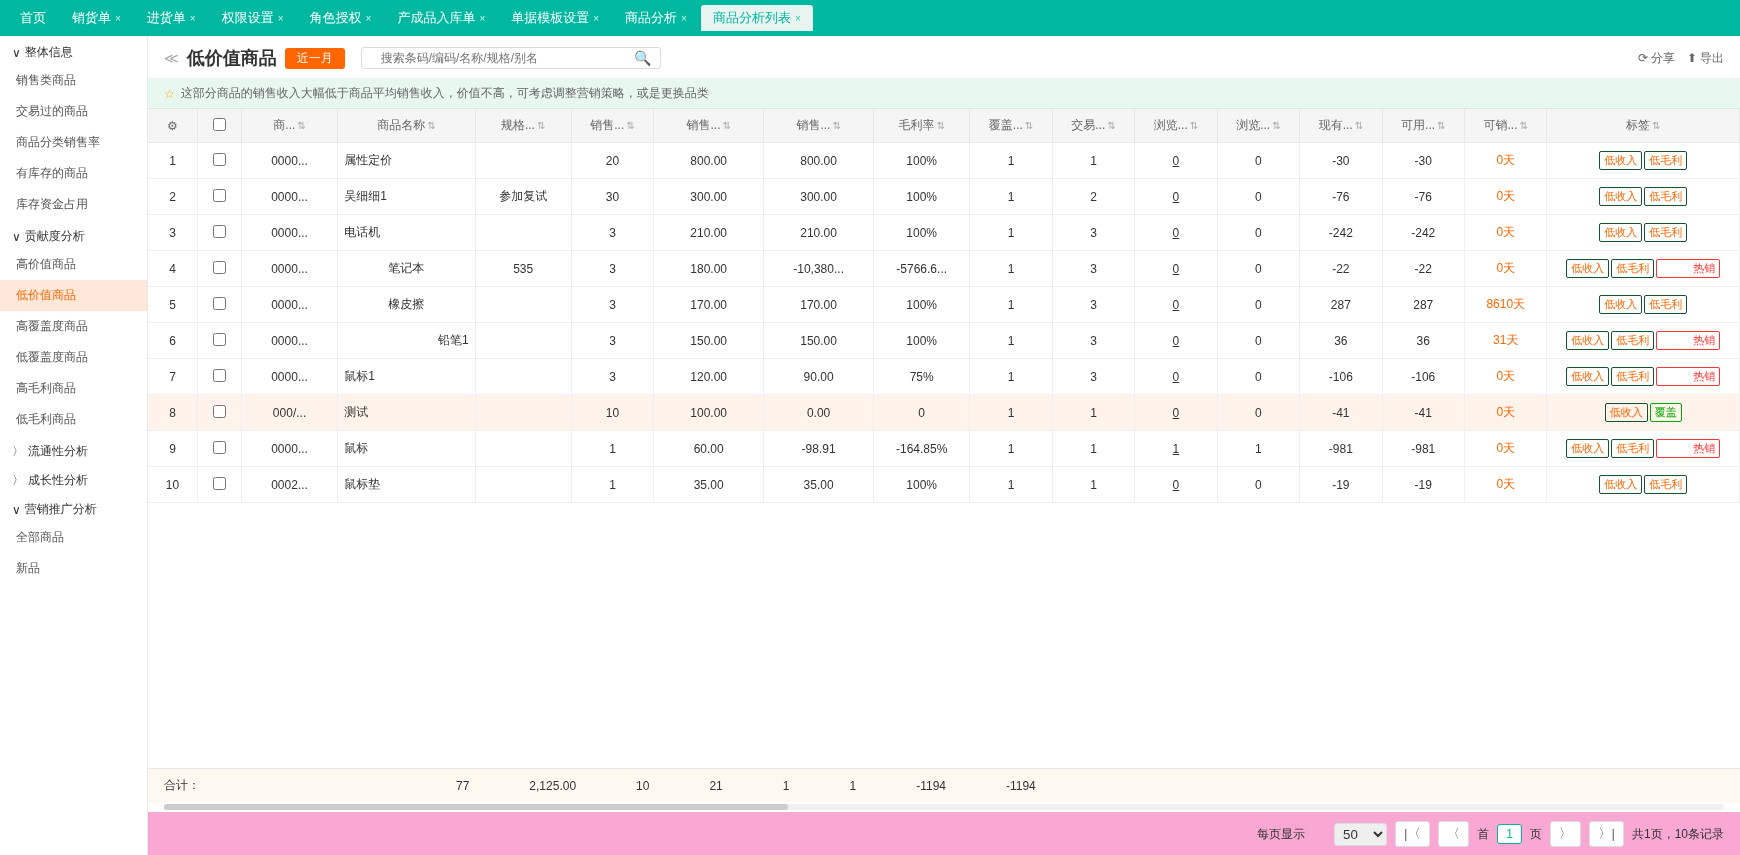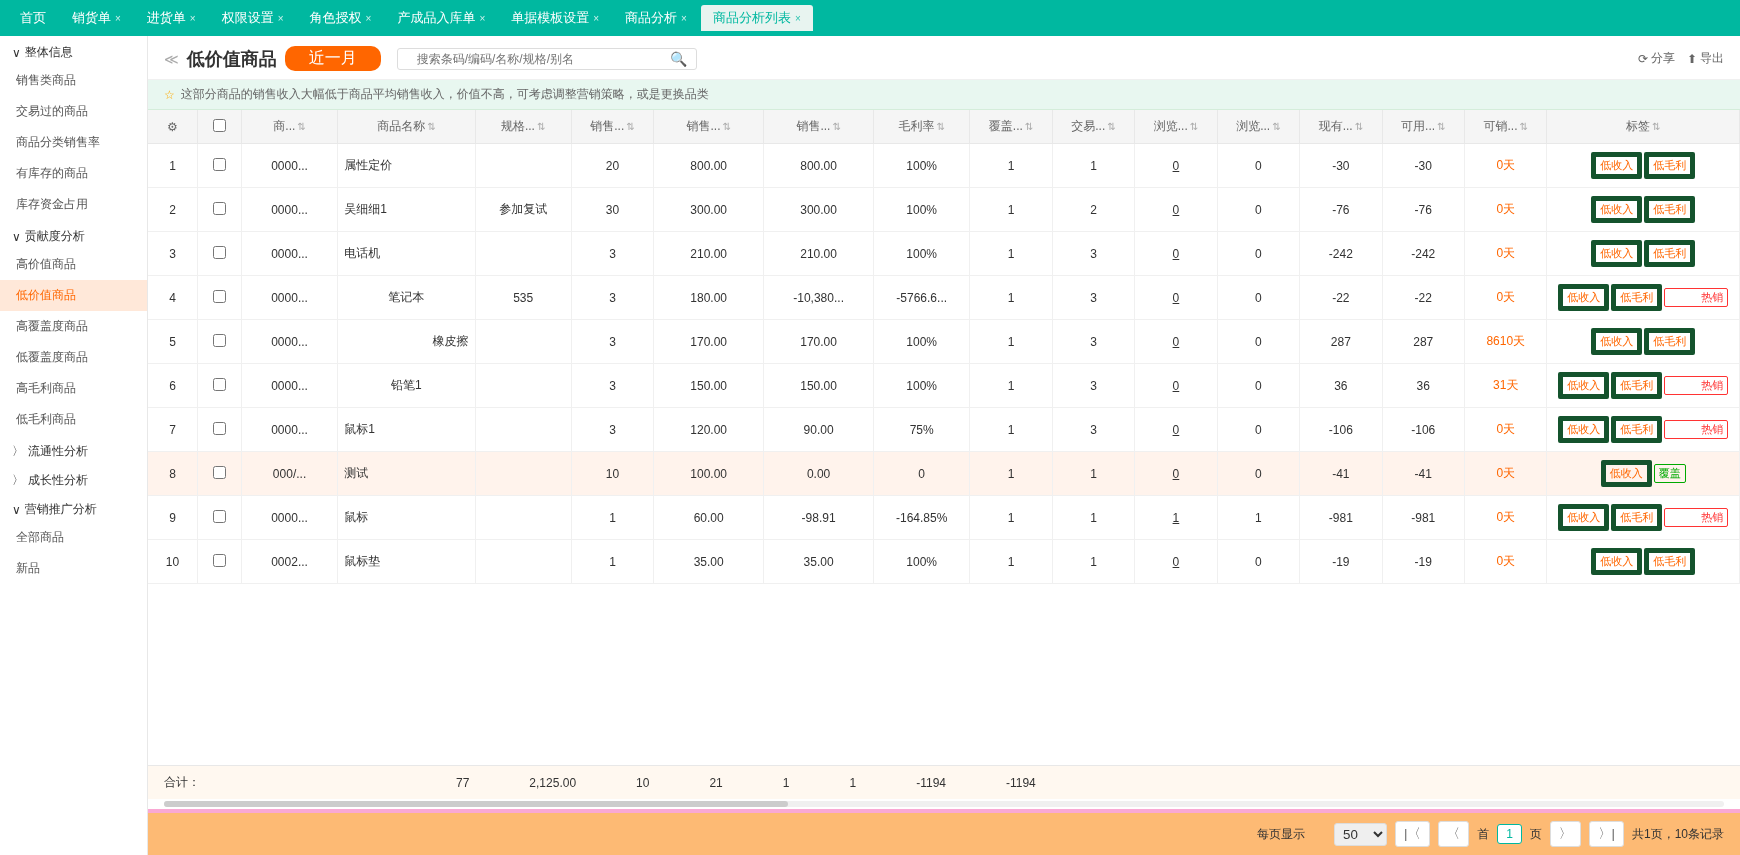--- a/index.html
+++ b/index.html
@@ -71,23 +71,23 @@
       border-bottom: 1px solid #f0f0f0;
     }
     .page-title {
       font-size: 18px;
       font-weight: bold;
       color: #333;
     }
     .time-filter {
       background: #ff6600;
       color: #fff;
-      padding: 2px 24px;
-      border-radius: 10px;
-      font-size: 16px;
+      padding: 2px 12px;
+      border-radius: 3px;
+      font-size: 12px;
       cursor: pointer;
     }
     .search-box {
       display: flex;
       align-items: center;
       border: 1px solid #ddd;
       border-radius: 3px;
       padding: 2px 8px;
       margin-left: 8px;
       flex: 1;
@@ -162,21 +162,21 @@
       border-right: 1px solid #f0f0f0;
       color: #333;
     }
     .tag {
       display: inline-block;
       padding: 1px 4px;
       border-radius: 2px;
       font-size: 11px;
       margin: 1px;
     }
-    .tag-orange { color: #ff6600; border: 5px solid #14532d; }
+    .tag-orange { color: #ff6600; border: 1px solid #14532d; }
     .tag-green { color: #00aa00; border: 1px solid #00aa00; }
     .tag-red { color: #ff3333; border: 1px solid #ff3333; padding-left: 36px; }
 
     .link-underline { color: #333; text-decoration: underline; cursor: pointer; }
     .days-orange { color: #ff6600; }
 
     
     .table-footer {
       border-top: 1px solid #e8e8e8;
       padding: 8px 16px;
@@ -188,22 +188,22 @@
     }
     .footer-label { color: #333; font-weight: normal; }
 
     
     .pagination-bar {
       padding: 8px 16px;
       display: flex;
       align-items: center;
       justify-content: flex-end;
       gap: 8px;
-      border-top: 4px solid #f9a8d4;
-      background: #fdba74;
+      border-top: 1px solid #f9a8d4;
+      background: #f9a8d4;
       font-size: 12px;
     }
     .pagination-btn {
       border: 1px solid #ddd;
       background: #fff;
       padding: 3px 8px;
       cursor: pointer;
       border-radius: 3px;
       color: #666;
     }
@@ -435,40 +435,40 @@
     <td>0</td>
     <td>-22</td>
     <td>-22</td>
     <td class="days-orange">0天</td>
     <td><span class="tag tag-orange">低收入</span><span class="tag tag-orange">低毛利</span><span class="tag tag-red">热销</span></td>
   </tr>
             <tr>
     <td>5</td>
     <td><input type="checkbox" style=""></td>
     <td>0000...</td>
-    <td style="text-align:right;">橡皮擦</td>
+    <td style="text-align:center;">橡皮擦</td>
     <td></td>
     <td>3</td>
     <td>170.00</td>
     <td>170.00</td>
     <td>100%</td>
     <td>1</td>
     <td>3</td>
     <td><span class="link-underline">0</span></td>
     <td>0</td>
     <td>287</td>
     <td>287</td>
     <td class="days-orange">8610天</td>
     <td><span class="tag tag-orange">低收入</span><span class="tag tag-orange">低毛利</span></td>
   </tr>
             <tr>
     <td>6</td>
     <td><input type="checkbox" style=""></td>
     <td>0000...</td>
-    <td style="text-align:center;">铅笔1</td>
+    <td style="text-align:right;">铅笔1</td>
     <td></td>
     <td>3</td>
     <td>150.00</td>
     <td>150.00</td>
     <td>100%</td>
     <td>1</td>
     <td>3</td>
     <td><span class="link-underline">0</span></td>
     <td>0</td>
     <td>36</td>

